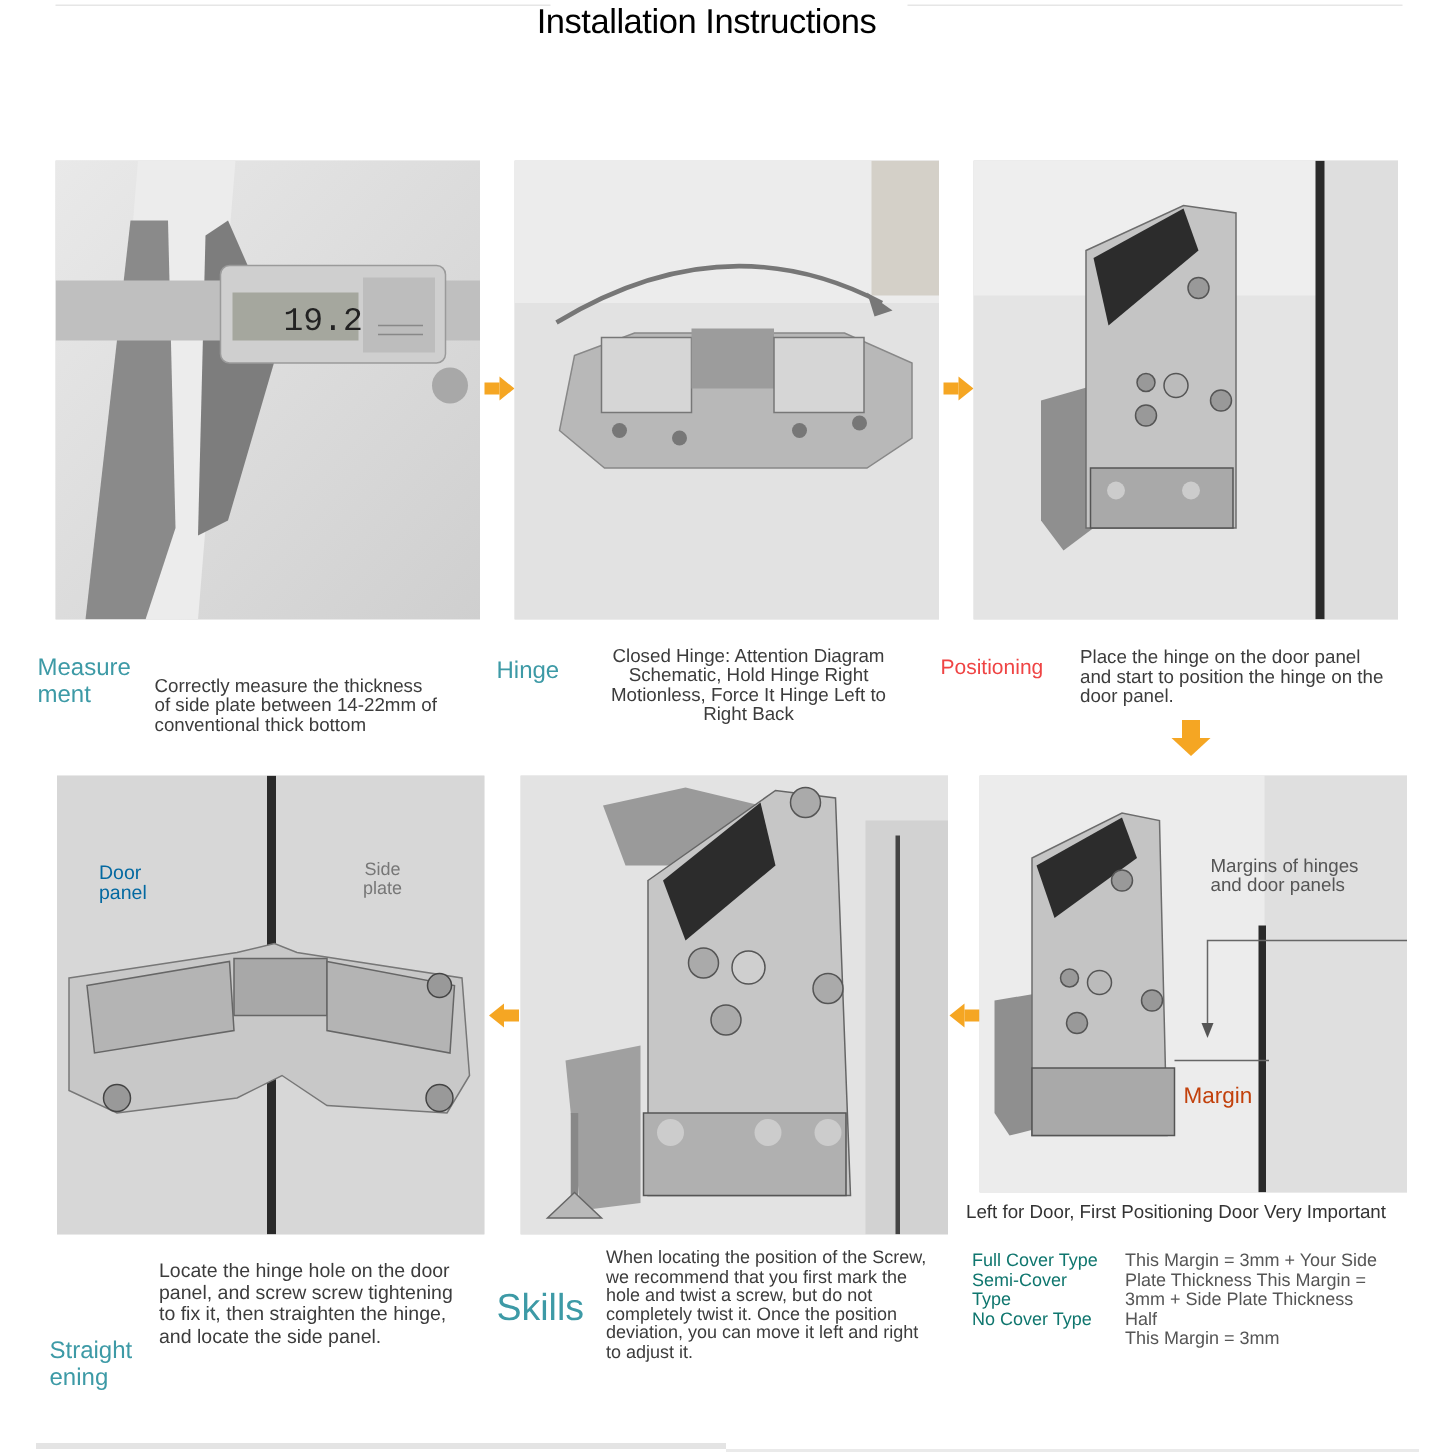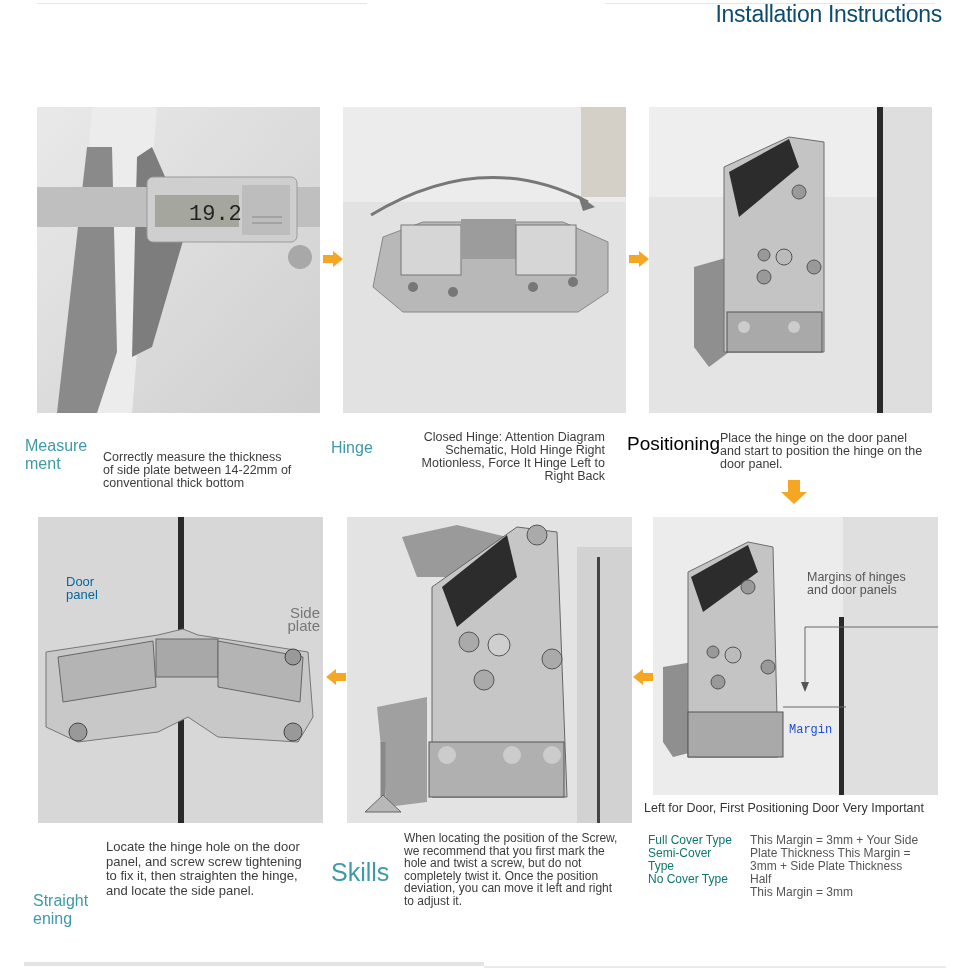--- a/index.html
+++ b/index.html
@@ -1,30 +1,30 @@
 <!DOCTYPE html>
 <html><head>
 <meta charset="utf-8">
 <style>
   html, body { margin:0; padding:0; background:#ffffff; }
   body { width:970px; height:970px; position:relative; overflow:hidden; font-family:"Liberation Sans", sans-serif; color:#3a3a3a; }
   .topline { position:absolute; top:3px; height:1px; background:#e6e6e6; }
-  .title { position:absolute; top:0; left:0; width:942px; text-align:right; font-size:23px; color:#0c4a6e; line-height:28px; letter-spacing:-0.3px; font-family:"Liberation Sans Narrow","Liberation Sans", sans-serif; }
+  .title { position:absolute; top:0; left:0; width:942px; text-align:center; font-size:23px; color:#000000; line-height:28px; letter-spacing:-0.3px; font-family:"Liberation Sans Narrow","Liberation Sans", sans-serif; }
   .panel { position:absolute; overflow:hidden; background:#d9d9d9; }
   .panel svg { display:block; width:100%; height:100%; }
   .arrow { position:absolute; width:0; height:0; }
   .arrow-right { border-top:8px solid transparent; border-bottom:8px solid transparent; border-left:10px solid #f5a623; }
   .arrow-right::before { content:""; position:absolute; left:-20px; top:-4px; width:10px; height:8px; background:#f5a623; }
   .arrow-left { border-top:8px solid transparent; border-bottom:8px solid transparent; border-right:10px solid #f5a623; }
   .arrow-left::before { content:""; position:absolute; left:10px; top:-4px; width:10px; height:8px; background:#f5a623; }
   .arrow-down { border-left:13px solid transparent; border-right:13px solid transparent; border-top:12px solid #f5a623; }
   .arrow-down::before { content:""; position:absolute; left:-6px; top:-24px; width:12px; height:12px; background:#f5a623; }
   .step-label { position:absolute; color:#3d9aa6; font-size:16px; line-height:18px; }
   .step-desc { position:absolute; color:#3c3c3c; font-size:12.5px; line-height:13px; }
-  .center { text-align:right; }
+  .center { text-align:center; }
   .overlay-text { position:absolute; color:#555; font-size:12.5px; line-height:13px; }
   .bottomline { position:absolute; top:966px; height:2px; background:#eaeaea; }
 </style>
 </head>
 <body>
 
 <div class="topline" style="left:37px;width:330px;"></div>
 <div class="topline" style="left:605px;width:330px;"></div>
 <div class="title">Installation Instructions</div>
 
@@ -102,21 +102,21 @@
 </div>
 
 <div class="step-label" style="left:331px;top:439px;">Hinge</div>
 <div class="step-desc center" style="left:393px;top:431px;width:212px;">
   <div>Closed Hinge: Attention Diagram</div>
   <div>Schematic, Hold Hinge Right</div>
   <div>Motionless, Force It Hinge Left to</div>
   <div>Right Back</div>
 </div>
 
-<div class="step-label" style="left:627px;top:435px;color:#000000;font-size:19px;">Positioning</div>
+<div class="step-label" style="left:627px;top:435px;color:#ef4444;font-size:14px;">Positioning</div>
 <div class="step-desc" style="left:720px;top:432px;">
   <div>Place the hinge on the door panel</div>
   <div>and start to position the hinge on the</div>
   <div>door panel.</div>
 </div>
 
 <div class="arrow arrow-down" style="left:781px;top:492px;"></div>
 
 <div class="panel" style="left:38px;top:517px;width:285px;height:306px;">
   <svg viewBox="0 0 285 306" preserveAspectRatio="none">
@@ -128,21 +128,21 @@
     <polygon points="180,124 265,140 262,185 180,170" fill="#b4b4b4" stroke="#666"></polygon>
     <circle cx="40" cy="215" r="9" fill="#999" stroke="#444"></circle>
     <circle cx="255" cy="215" r="9" fill="#999" stroke="#444"></circle>
     <circle cx="255" cy="140" r="8" fill="#999" stroke="#444"></circle>
   </svg>
 </div>
 <div class="overlay-text" style="left:66px;top:575px;font-size:13px;color:#0369a1;">
   <div>Door</div>
   <div>panel</div>
 </div>
-<div class="overlay-text center" style="left:235px;top:606px;font-size:15px;color:#777;width:40px;margin-left:45px;">
+<div class="overlay-text center" style="left:235px;top:573px;font-size:12px;color:#777;width:40px;">
   <div>Side</div>
   <div>plate</div>
 </div>
 
 <div class="arrow arrow-left" style="left:326px;top:669px;"></div>
 
 <div class="panel" style="left:347px;top:517px;width:285px;height:306px;">
   <svg viewBox="0 0 285 306" preserveAspectRatio="none">
     <rect width="285" height="306" fill="#e3e3e3"></rect>
     <rect x="230" y="30" width="55" height="276" fill="#d2d2d2"></rect>
@@ -183,21 +183,21 @@
     <rect x="35" y="195" width="95" height="45" fill="#a9a9a9" stroke="#555"></rect>
     <polyline points="152,168 152,110 285,110" stroke="#666" fill="none"></polyline>
     <polygon points="148,165 156,165 152,175" fill="#555"></polygon>
     <line x1="130" y1="190" x2="193" y2="190" stroke="#666"></line>
   </svg>
 </div>
 <div class="overlay-text" style="left:807px;top:571px;color:#555;">
   <div>Margins of hinges</div>
   <div>and door panels</div>
 </div>
-<div class="overlay-text" style="left:789px;top:724px;color:#1d4ed8;font-size:12px;font-family:Liberation Mono, monospace;">Margin</div>
+<div class="overlay-text" style="left:789px;top:724px;color:#c2410c;font-size:15px;">Margin</div>
 <div class="overlay-text" style="left:644px;top:802px;color:#333;font-size:12.5px;">Left for Door, First Positioning Door Very Important</div>
 
 <div class="step-label" style="left:33px;top:856px;margin-top:36px;">
   <div>Straight</div>
   <div>ening</div>
 </div>
 <div class="step-desc" style="left:106px;top:840px;font-size:13px;line-height:14.5px;">
   <div>Locate the hinge hole on the door</div>
   <div>panel, and screw screw tightening</div>
   <div>to fix it, then straighten the hinge,</div>

